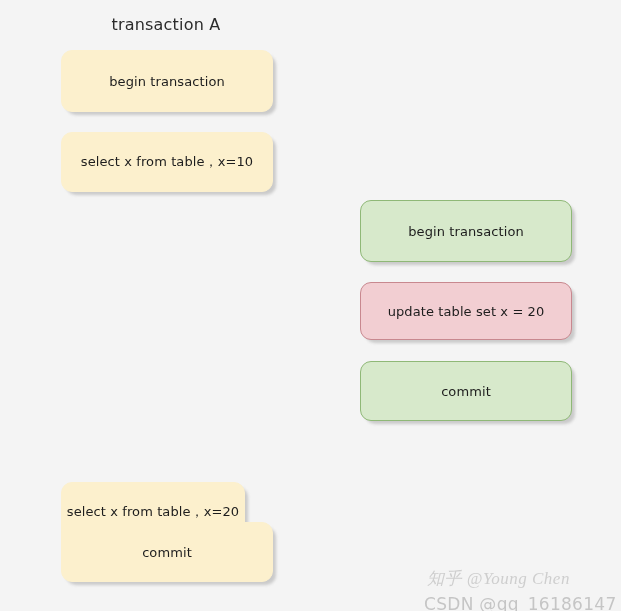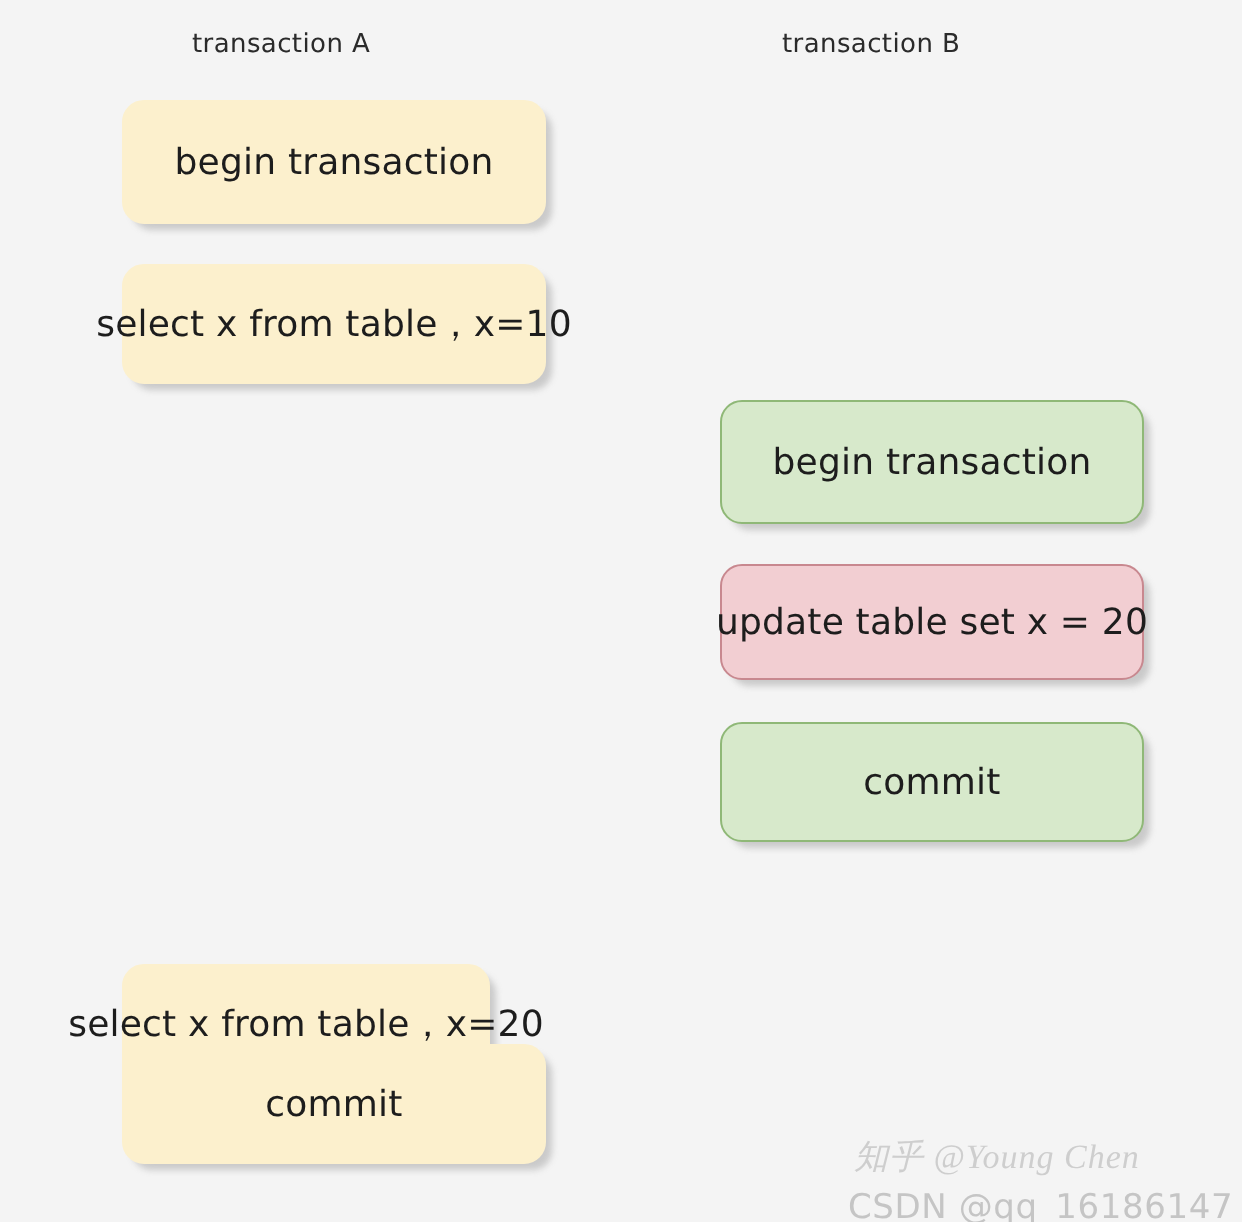--- a/index.html
+++ b/index.html
@@ -18,36 +18,37 @@
     position: relative;
     width: 621px;
     height: 611px;
     background: #f4f4f4;
   }
 
   
   .col-header {
     position: absolute;
     font-family: "DejaVu Sans", sans-serif;
-    font-size: 13px;
+    font-size: 16px;
     color: #2b2b2b;
     letter-spacing: 0.2px;
     white-space: nowrap;
+    text-align: center;
   }
 
   
   .step {
     position: absolute;
     box-sizing: border-box;
     display: flex;
     align-items: center;
     justify-content: center;
     border-radius: 11px;
     font-family: "DejaVu Sans", sans-serif;
-    font-size: 18px;
+    font-size: 13px;
     color: #1d1d1d;
     letter-spacing: 0.1px;
     white-space: nowrap;
     text-align: center;
   }
 
   
   .step.yellow {
     background: #fcf0cd;
     border: 1px solid #fcf0cd;
@@ -105,21 +106,20 @@
     </div>
     <div class="step yellow" style="left: 61px; top: 132px; width: 212px; height: 60px;">
       <span class="step-label">select x from table，x=10</span>
     </div>
     <div class="step yellow" style="left: 61px; top: 442px; width: 184px; height: 60px; margin-top: 40px;">
       <span class="step-label">select x from table，x=20</span>
     </div>
     <div class="step yellow" style="left: 61px; top: 522px; width: 212px; height: 60px;">
       <span class="step-label">commit</span>
     </div>
-    <div class="col-header" style="left: 391px; top: 15px; width: 140px;">transaction B</div>
     <div class="step green" style="left: 360px; top: 200px; width: 212px; height: 62px;">
       <span class="step-label">begin transaction</span>
     </div>
     <div class="step pink" style="left: 360px; top: 282px; width: 212px; height: 58px; justify-content: center;">
       <span class="step-label">update table set x = 20</span>
     </div>
     <div class="step green" style="left: 360px; top: 361px; width: 212px; height: 60px;">
       <span class="step-label">commit</span>
     </div>
     <div class="watermark watermark-zhihu" style="left: 427px; top: 567px;">知乎 @Young Chen</div>

